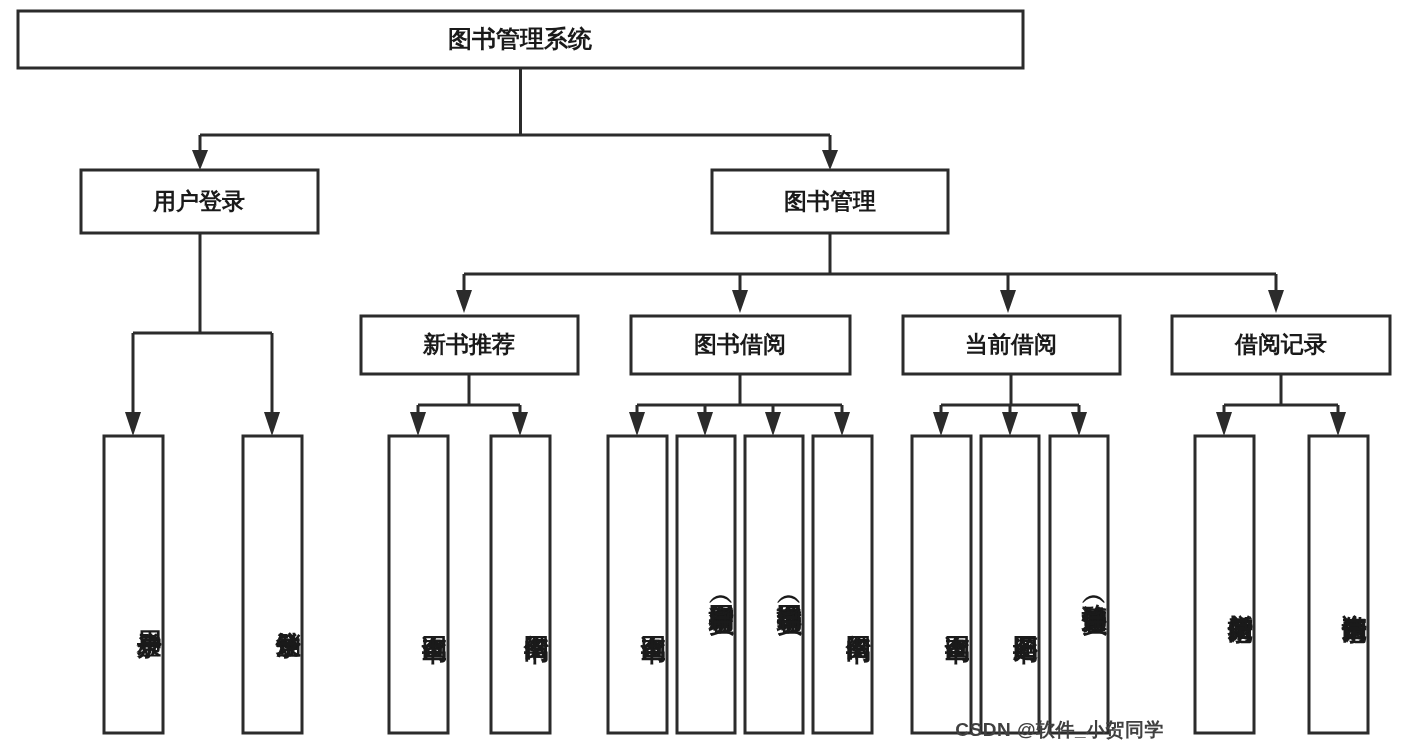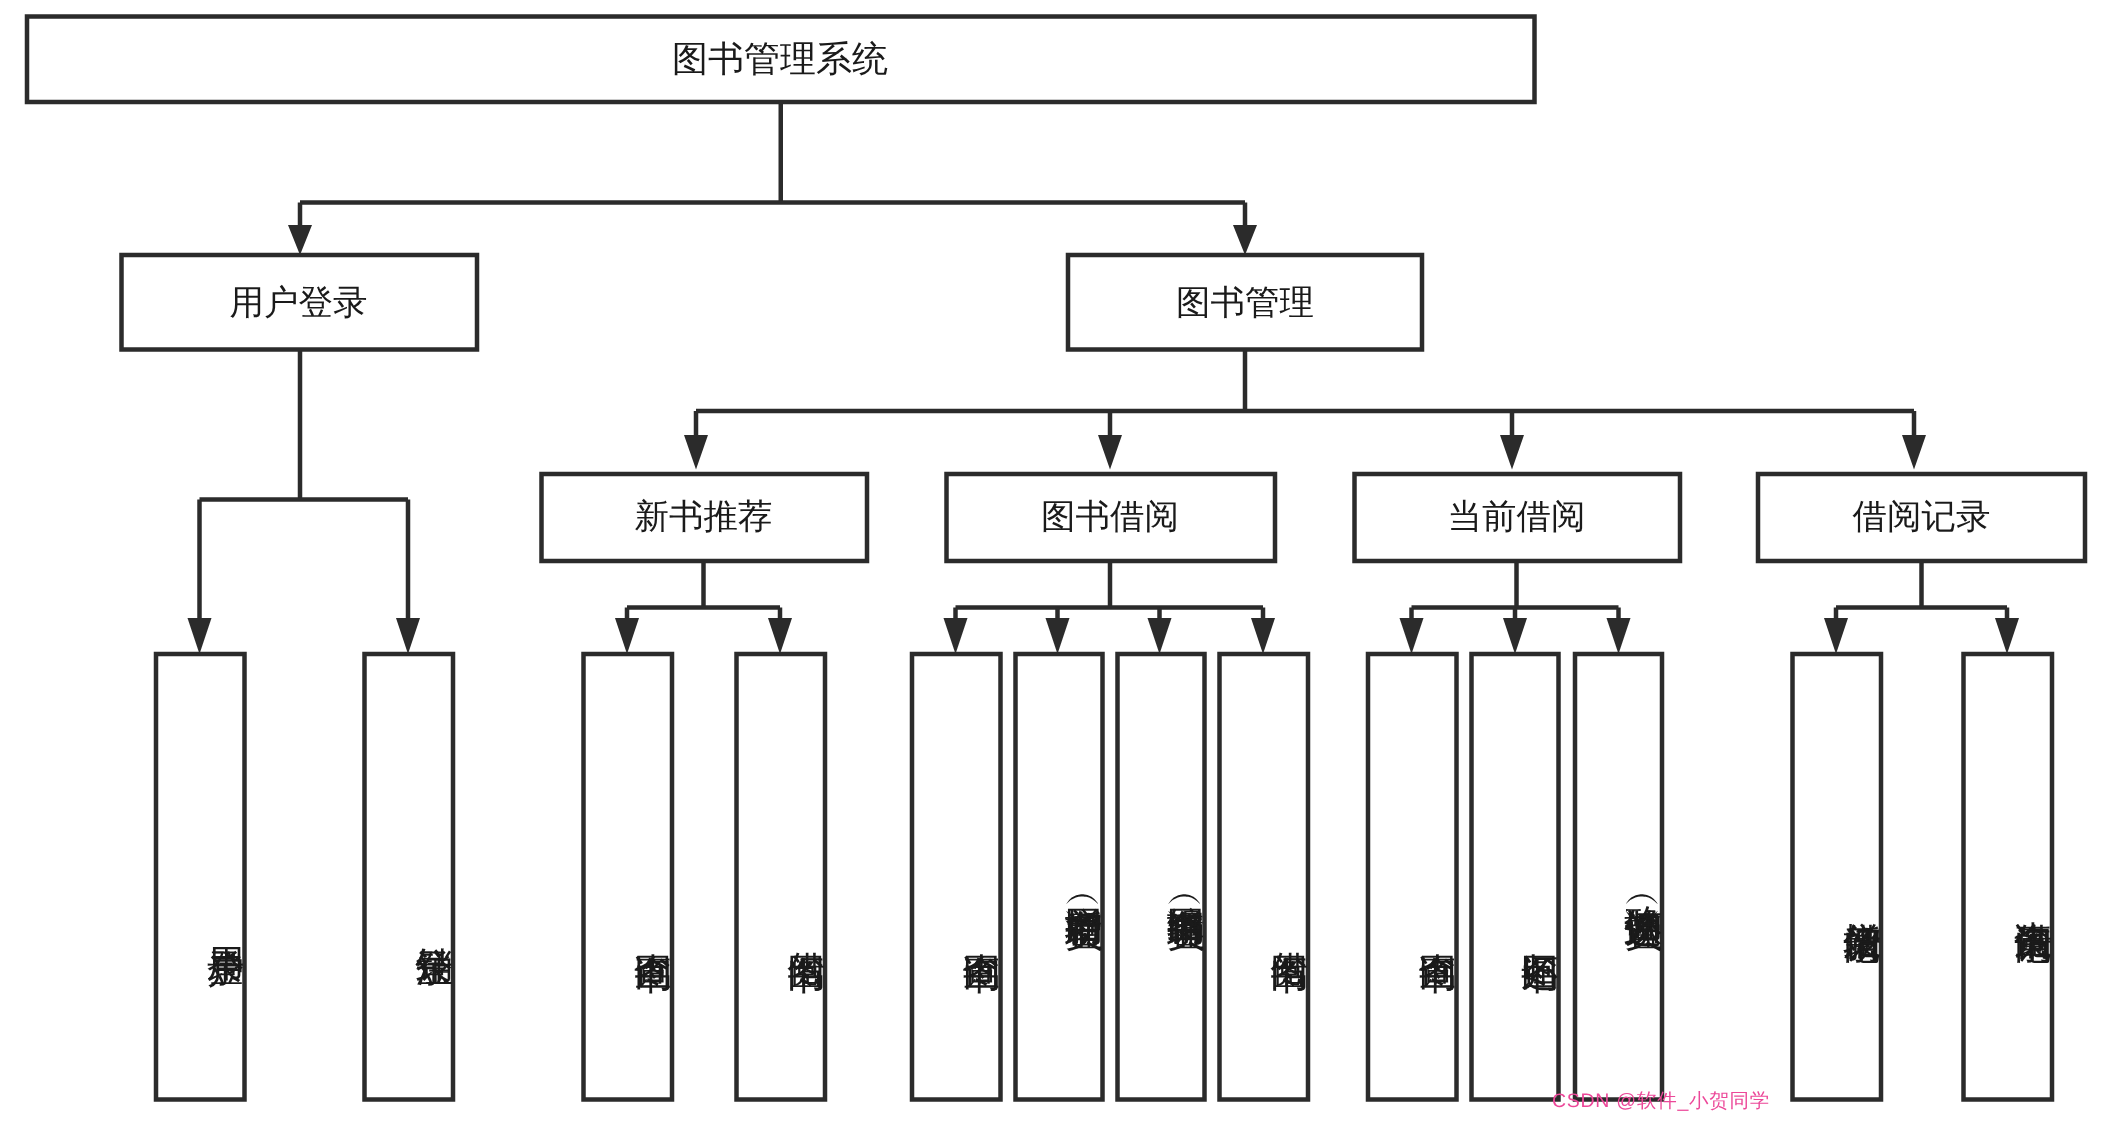--- a/index.html
+++ b/index.html
@@ -13,20 +13,21 @@
     font-family: "Liberation Sans", "DejaVu Sans", sans-serif;
     overflow: hidden;
     position: relative;
   }
   #diagram-root {
     position: absolute;
     left: 0;
     top: 0;
     width: 1188px;
     height: 747px;
+    font-weight: bold;
   }
   svg.flowchart {
     display: block;
     width: 1405px;
     height: 747px;
   }
   .node-rect {
     fill: #ffffff;
     stroke: #2b2b2b;
     stroke-width: 3;
@@ -65,25 +66,25 @@
     font-size: 25px;
     line-height: 1.06;
     letter-spacing: 1px;
     color: #1a1a1a;
     white-space: nowrap;
     text-align: center;
     pointer-events: none;
   }
   .watermark {
     position: absolute;
-    right: 8px;
+    right: 24px;
     bottom: 4px;
     font-family: "Liberation Sans", "DejaVu Sans", sans-serif;
-    font-size: 13px;
-    color: #ec4899;
+    font-size: 19px;
+    color: #404040;
     letter-spacing: 0.5px;
     white-space: nowrap;
   }
 </style>
 </head>
 <body>
 
 <div id="diagram-root">
 
   <svg class="flowchart" viewBox="0 0 1405 747" xmlns="http://www.w3.org/2000/svg">

